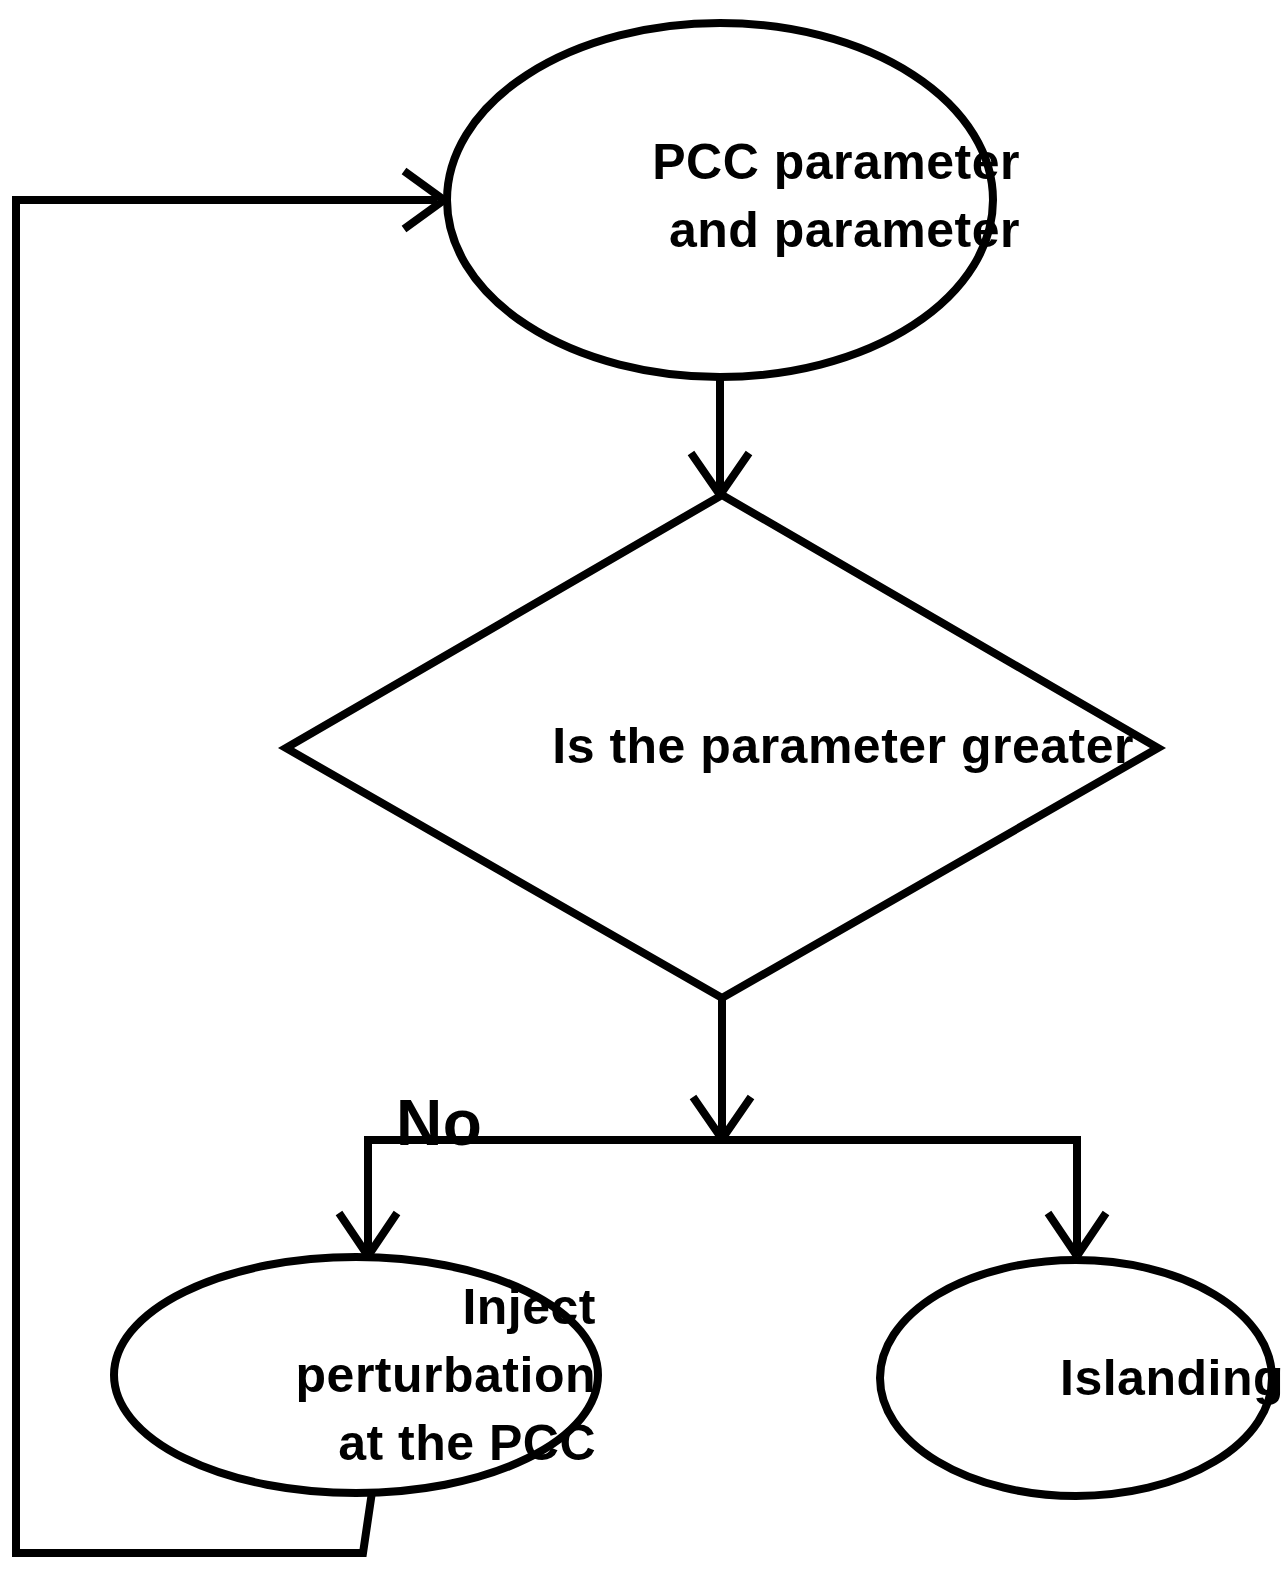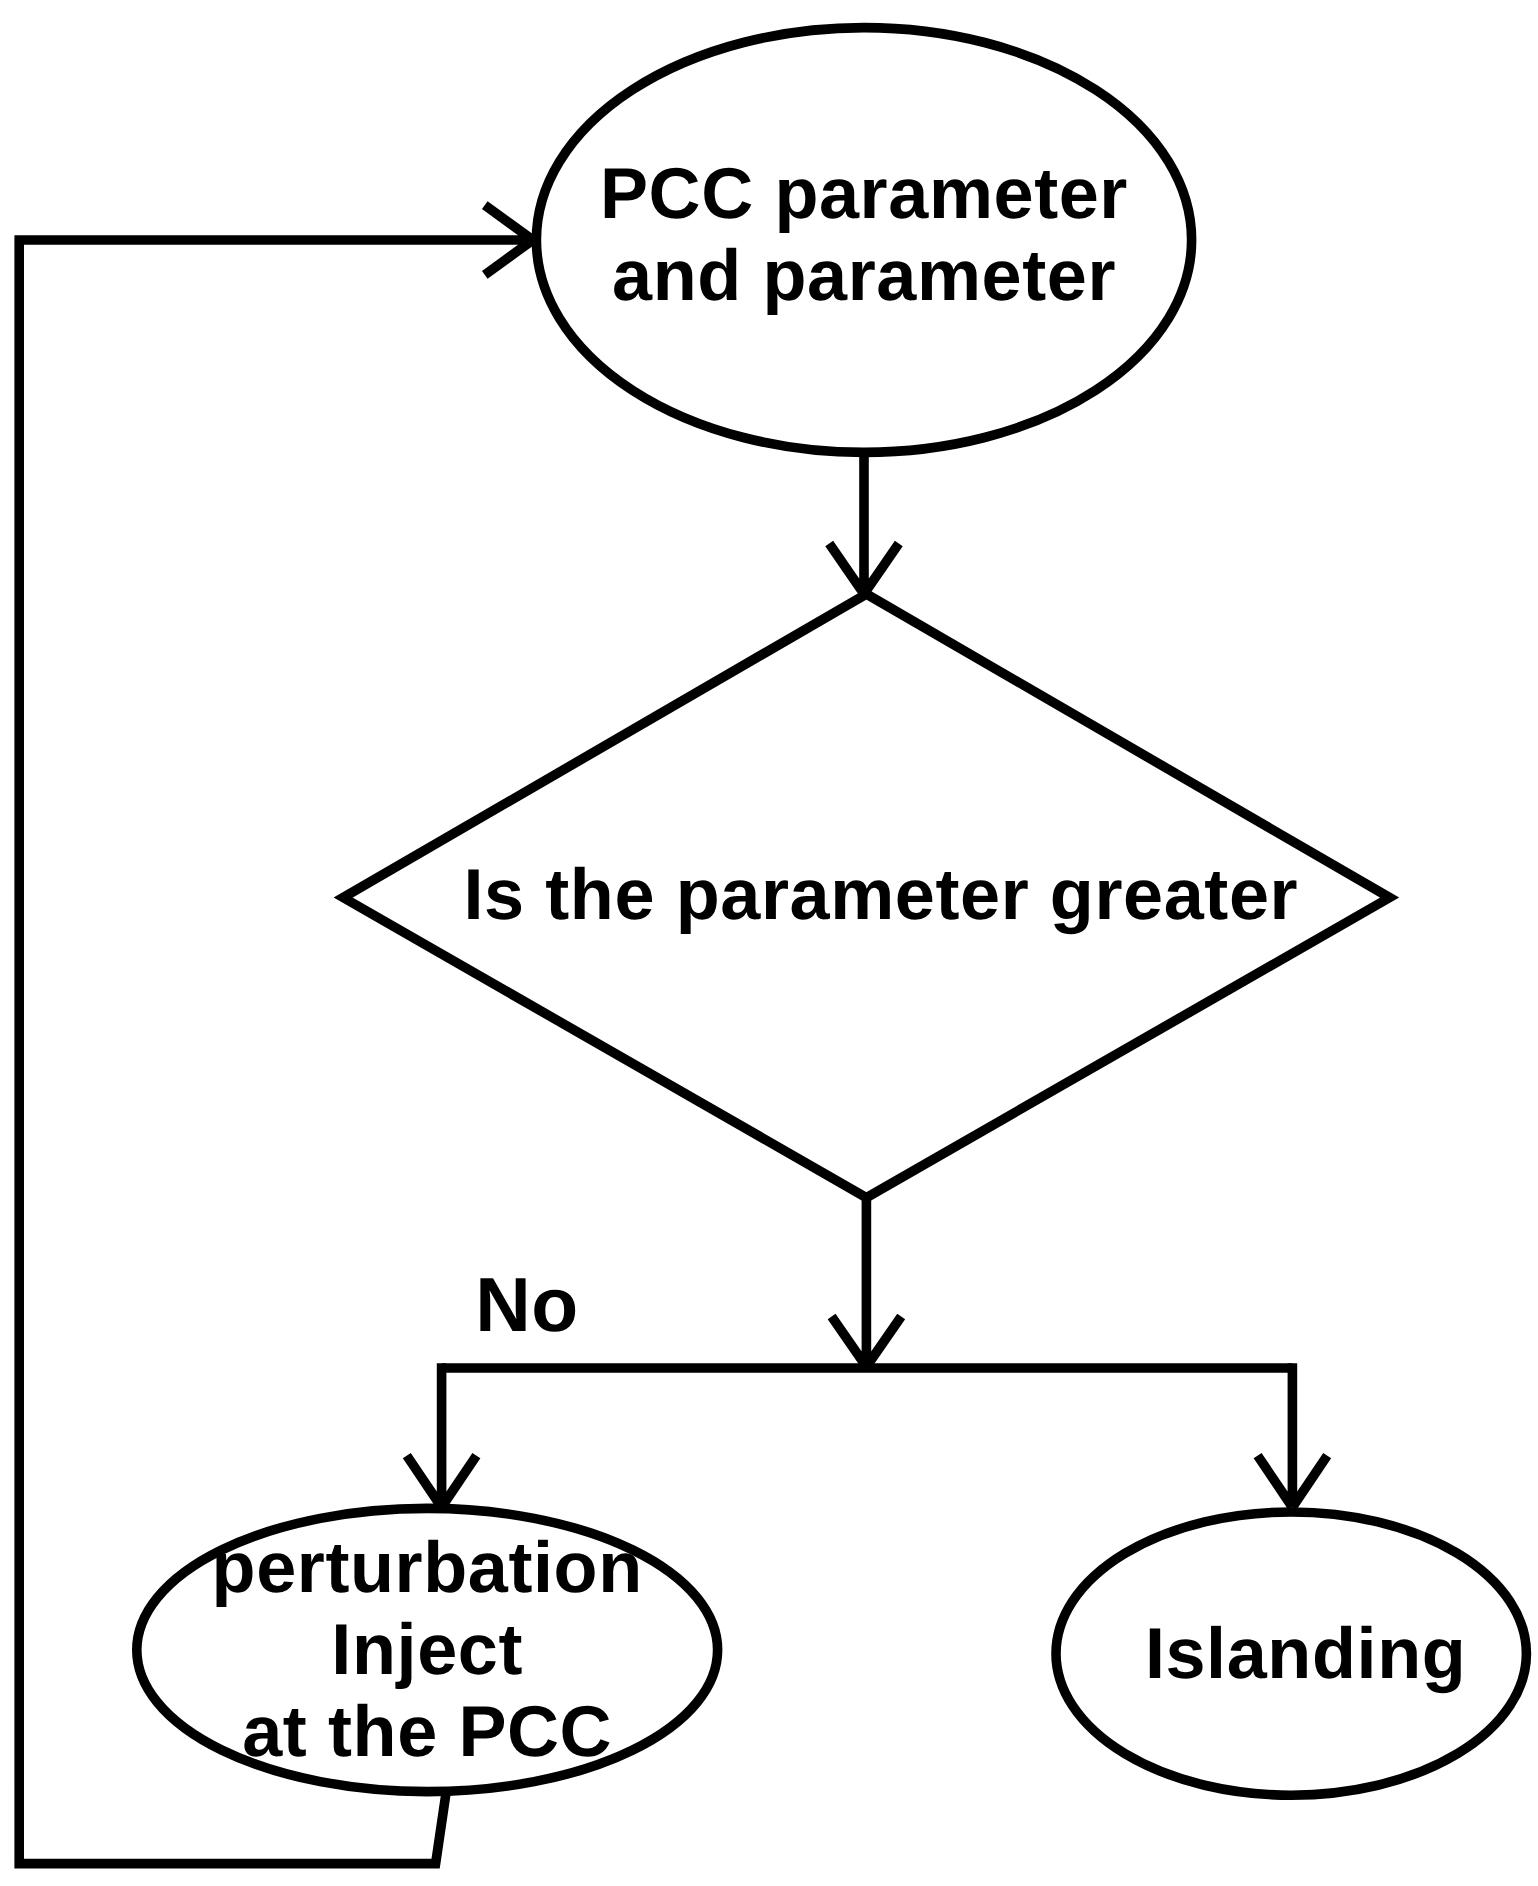--- a/index.html
+++ b/index.html
@@ -36,21 +36,21 @@
     justify-content: center;
     color: #000000;
     font-weight: 700;
     letter-spacing: 0.5px;
     text-align: center;
   }
   .node-text div {
     white-space: nowrap;
     line-height: 68px;
   }
-  .size-node { font-size: 60px; }
+  .size-node { font-size: 50px; align-items: flex-end; }
   .edge-label {
     position: absolute;
     color: #000000;
     font-weight: 700;
     font-size: 64px;
     letter-spacing: 0.5px;
     white-space: nowrap;
   }
 </style>
 </head>
@@ -83,25 +83,25 @@
 
   <div class="node-text size-node" style="left: 420px; top: 94px; width: 600px; height: 204px;">
     <div>PCC parameter</div>
     <div>and parameter</div>
   </div>
 
   <div class="node-text size-node" style="left: 334px; top: 678px; width: 800px; height: 136px;">
     <div>Is the parameter greater</div>
   </div>
 
-  <div class="edge-label" style="left: 396px; top: 1050px;">No</div>
+  <div class="edge-label" style="left: 396px; top: 1086px;">No</div>
 
   <div class="node-text size-node" style="left: 116px; top: 1273px; width: 480px; height: 204px;">
+    <div>Inject</div>
     <div>perturbation</div>
-    <div>Inject</div>
     <div>at the PCC</div>
   </div>
 
   <div class="node-text size-node" style="left: 892px; top: 1310px; width: 392px; height: 136px;">
     <div>Islanding</div>
   </div>
 
 </div>
 
 </body></html>

